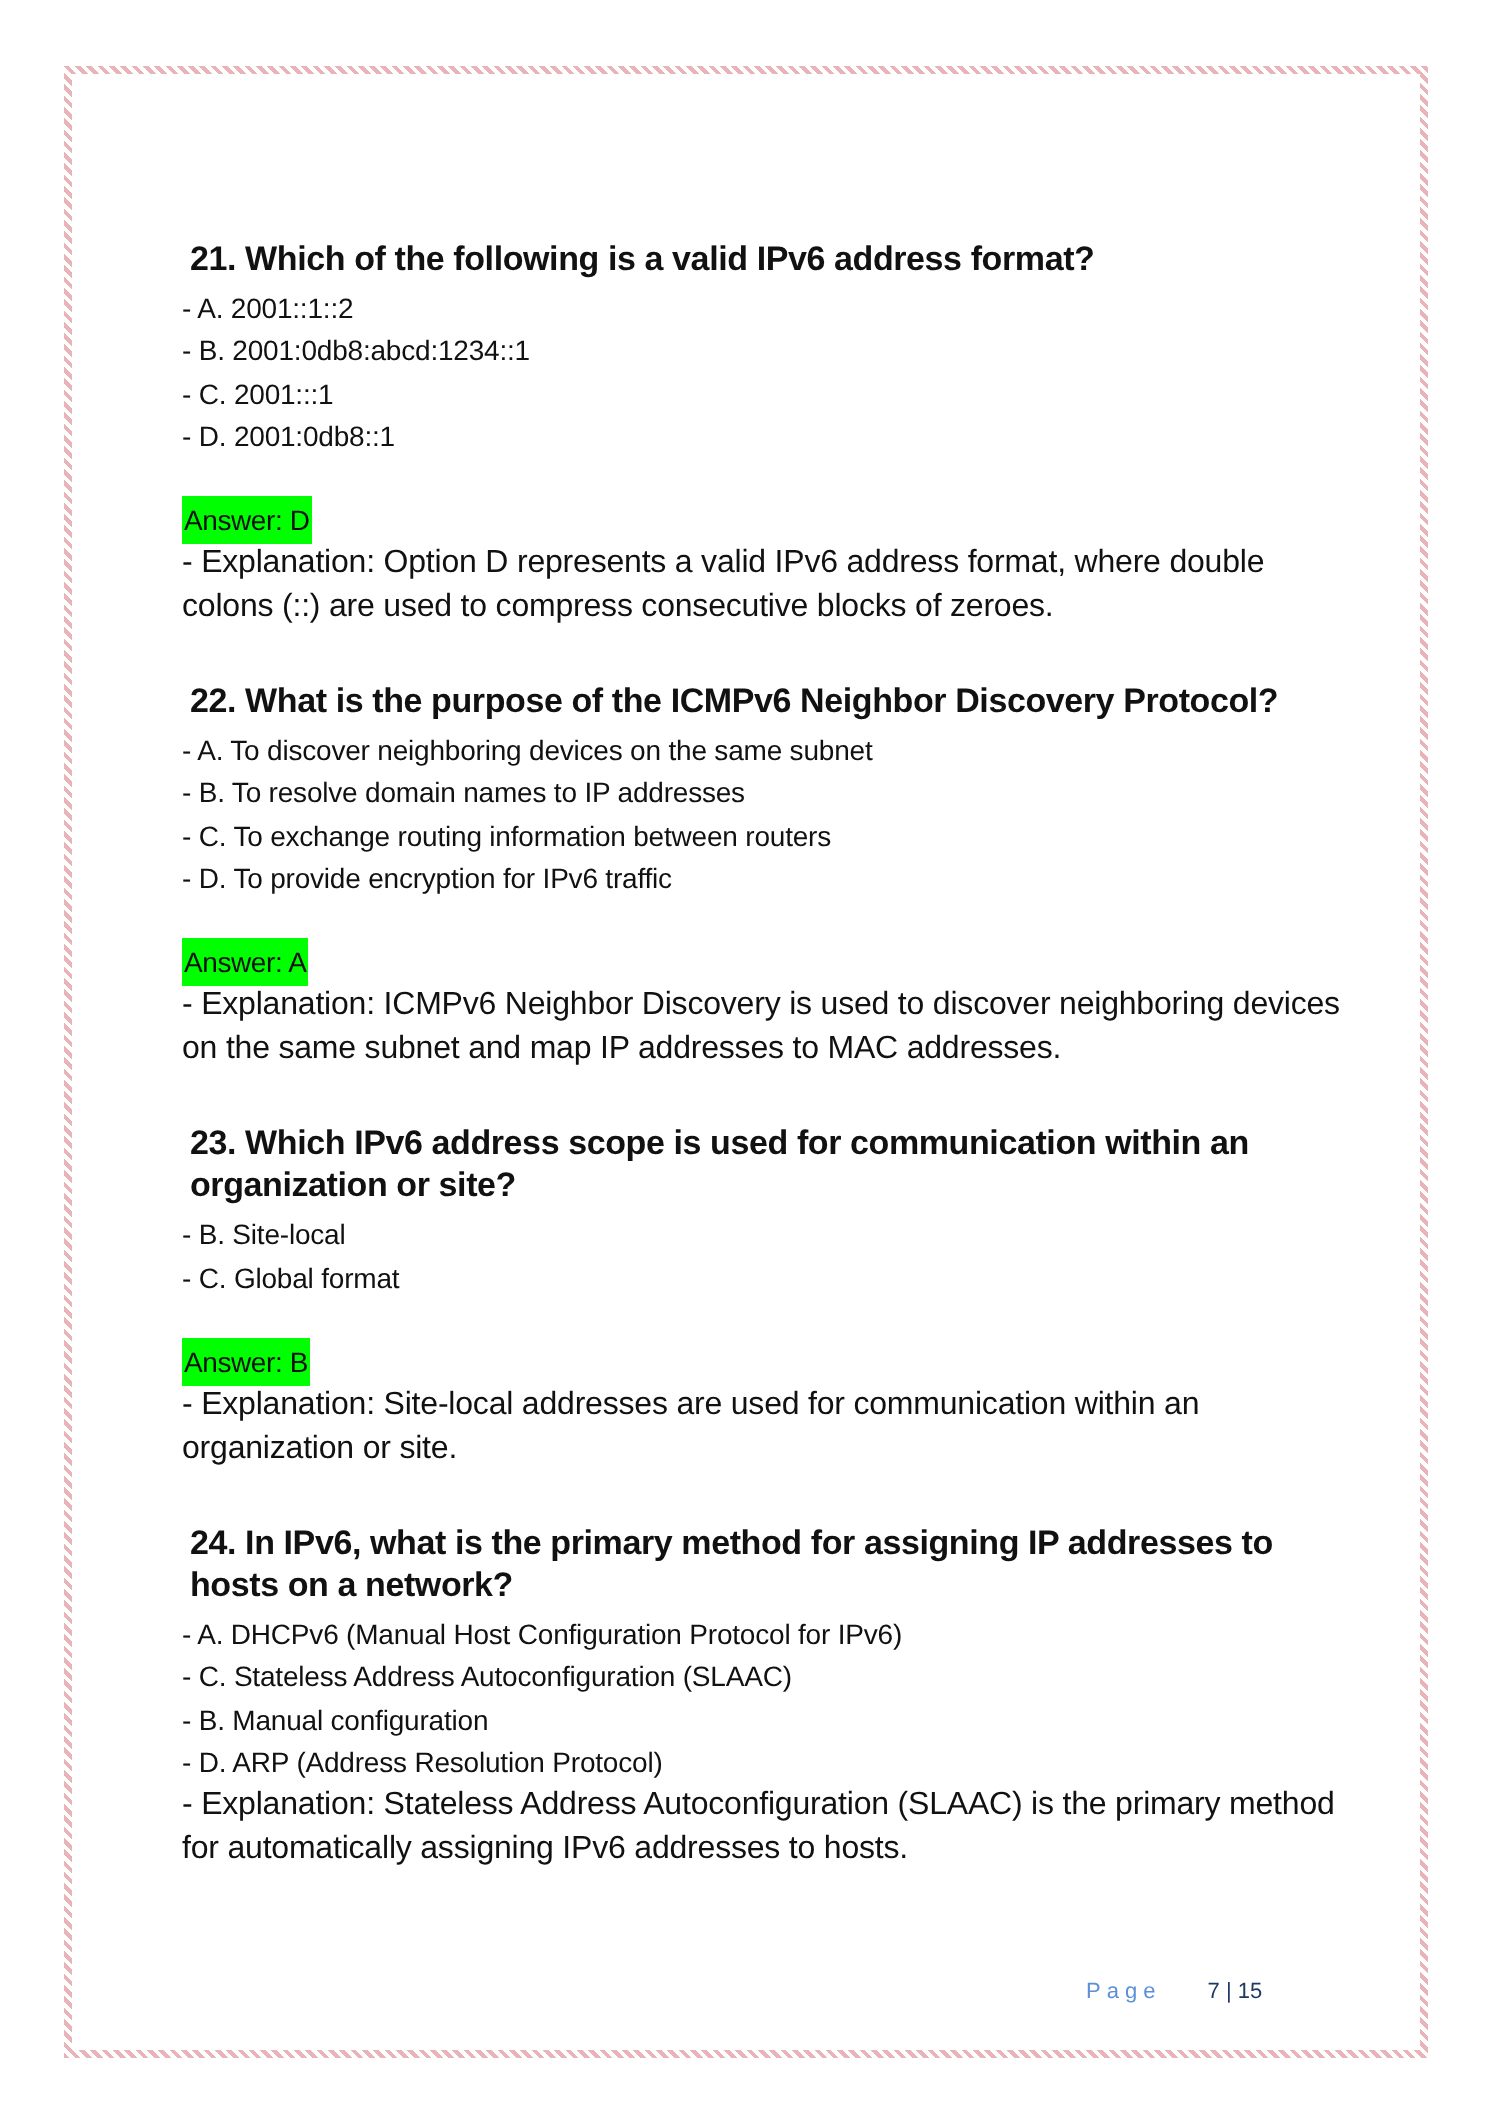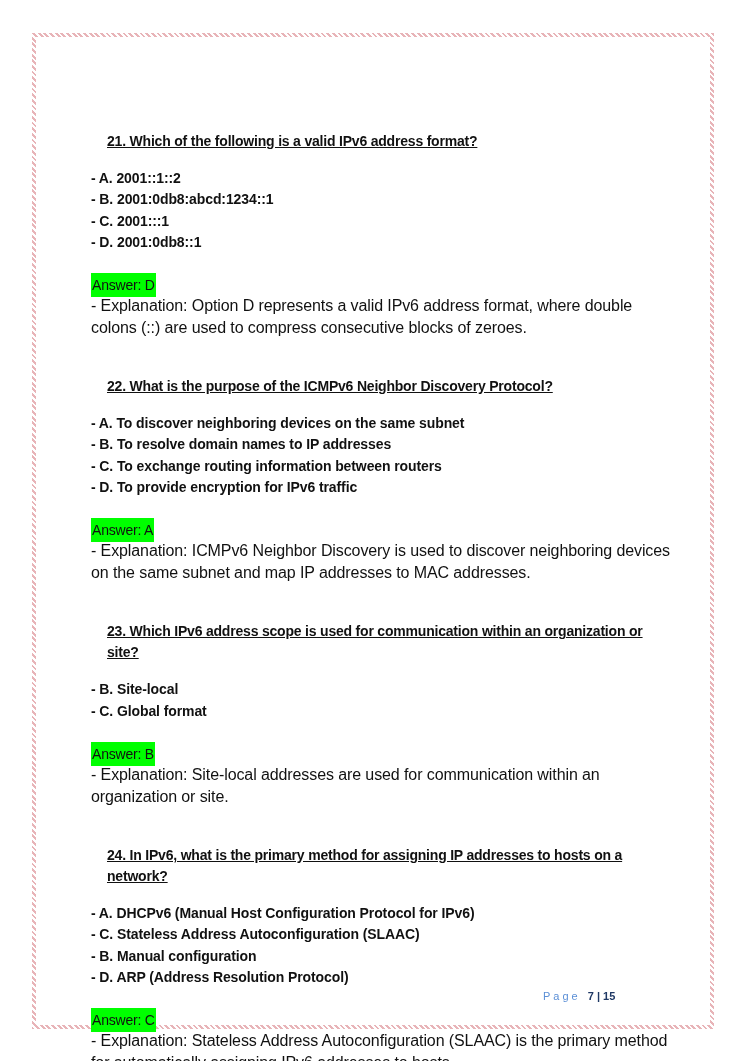--- a/index.html
+++ b/index.html
@@ -6,29 +6,29 @@
     body { width: 750px; height: 1061px; position: relative; overflow: hidden;
            font-family: "Liberation Sans", "DejaVu Sans", sans-serif; color: #111; }
     .page-border {
       position: absolute; left: 32px; top: 33px; width: 682px; height: 996px;
       box-sizing: border-box;
       border: 4px solid transparent;
       border-image: repeating-linear-gradient(45deg, #e8b4b8 0 2px, #ffffff 2px 4px) 4;
     }
     .content { position: absolute; left: 91px; top: 115px; width: 580px; }
     .q-block { margin: 0; }
-    .q-title { font-weight: bold; font-size: 14px; line-height: 21px; margin: 16px; letter-spacing: -0.2px; text-decoration: underline; }
-    .opt { font-size: 14px; line-height: 21.3px; margin: 0; letter-spacing: -0.1px; font-weight: bold; }
+    .q-title { font-weight: bold; font-size: 17px; line-height: 21px; margin: 4px; letter-spacing: -0.2px; }
+    .opt { font-size: 14px; line-height: 21.3px; margin: 0; letter-spacing: -0.1px; }
     .answer-wrap { margin-top: 21px; line-height: 21px; height: 21px; }
     .answer { background: #00ff00; font-size: 14px; padding: 4px 1px; letter-spacing: -0.2px; }
     .expl { font-size: 16px; line-height: 22px; margin: 0; letter-spacing: -0.1px; }
     .gap { height: 21px; }
     .footer { position: absolute; left: 543px; top: 990px; font-size: 11px; }
     .footer .pg-word { color: #5b8fd6; letter-spacing: 3px; }
-    .footer .pg-num { color: #1f3864; font-weight: bold; margin-left: 4px; }
+    .footer .pg-num { color: #1f3864; font-weight: normal; margin-left: 20px; }
   </style>
 </head>
 <body>
 
 <div class="page-border"></div>
 
 <div class="content">
 
   <div class="q-block">
     <p class="q-title">21. Which of the following is a valid IPv6 address format?</p>
@@ -60,21 +60,20 @@
     <p class="expl">- Explanation: Site-local addresses are used for communication within an organization or site.</p>
   </div>
   <div class="gap"></div>
 
   <div class="q-block">
     <p class="q-title">24. In IPv6, what is the primary method for assigning IP addresses to hosts on a network?</p>
     <p class="opt">- A. DHCPv6 (Manual Host Configuration Protocol for IPv6)</p>
     <p class="opt">- C. Stateless Address Autoconfiguration (SLAAC)</p>
     <p class="opt">- B. Manual configuration</p>
     <p class="opt">- D. ARP (Address Resolution Protocol)</p>
-    <div class="answer-wrap"><span class="answer">Answer: C</span></div>
     <p class="expl">- Explanation: Stateless Address Autoconfiguration (SLAAC) is the primary method for automatically assigning IPv6 addresses to hosts.</p>
   </div>
 
 </div>
 
 <div class="footer">
   <span class="pg-word">Page</span>
   <span class="pg-num">7 | 15</span>
 </div>
 

